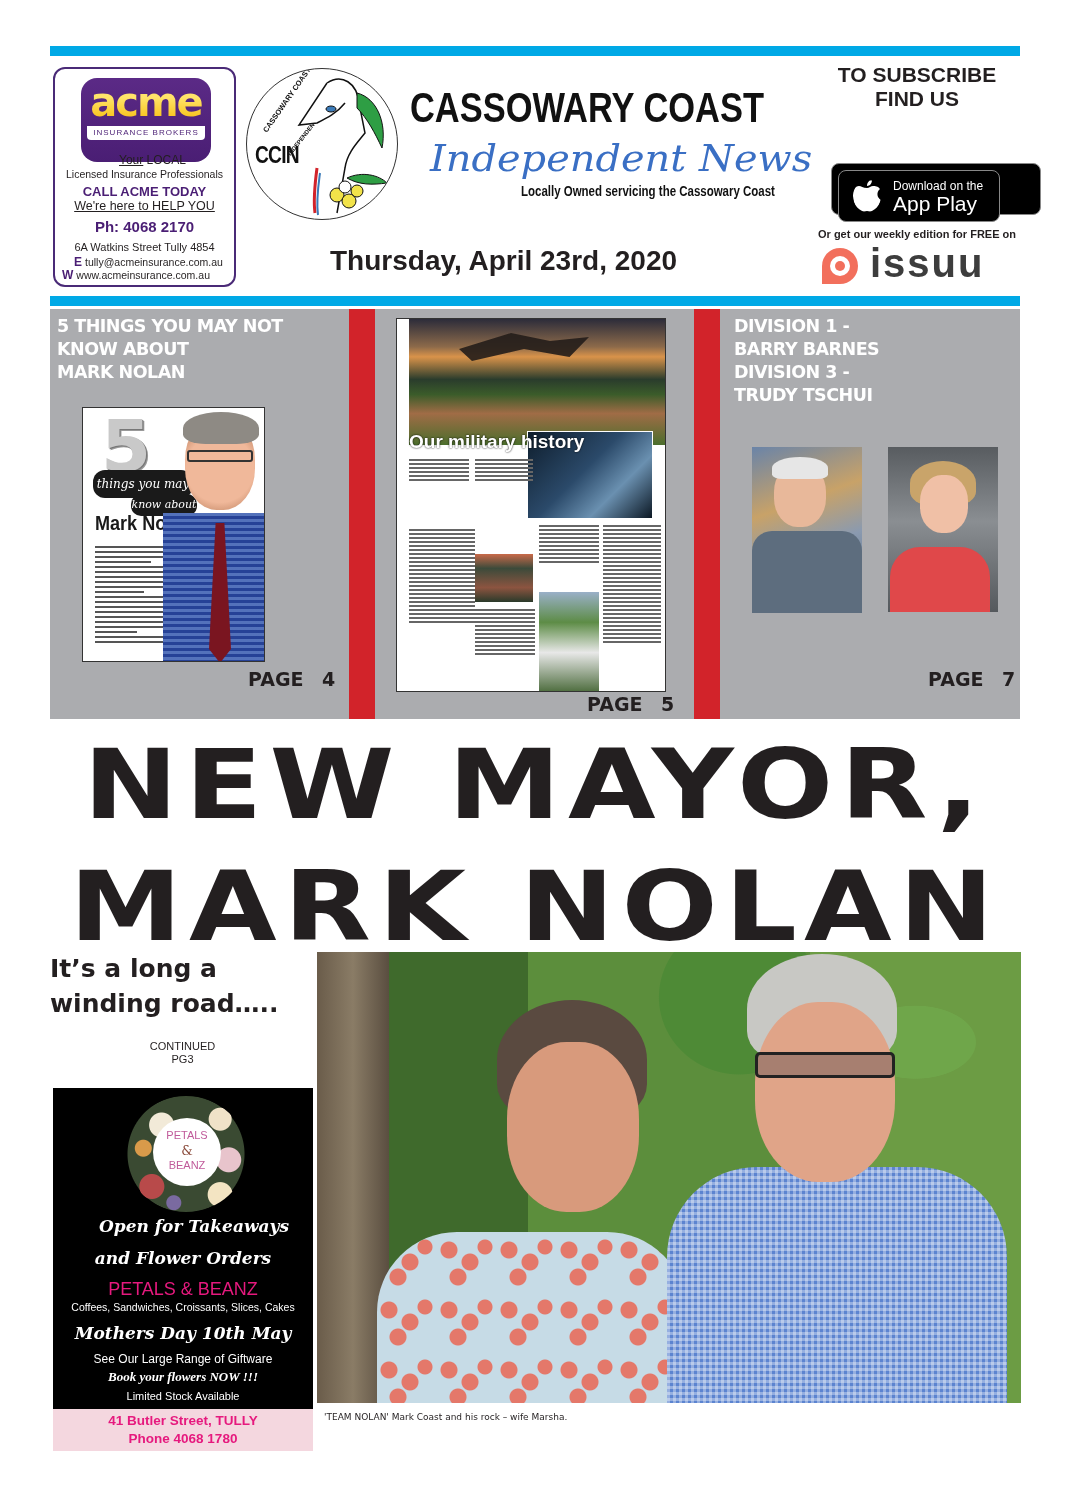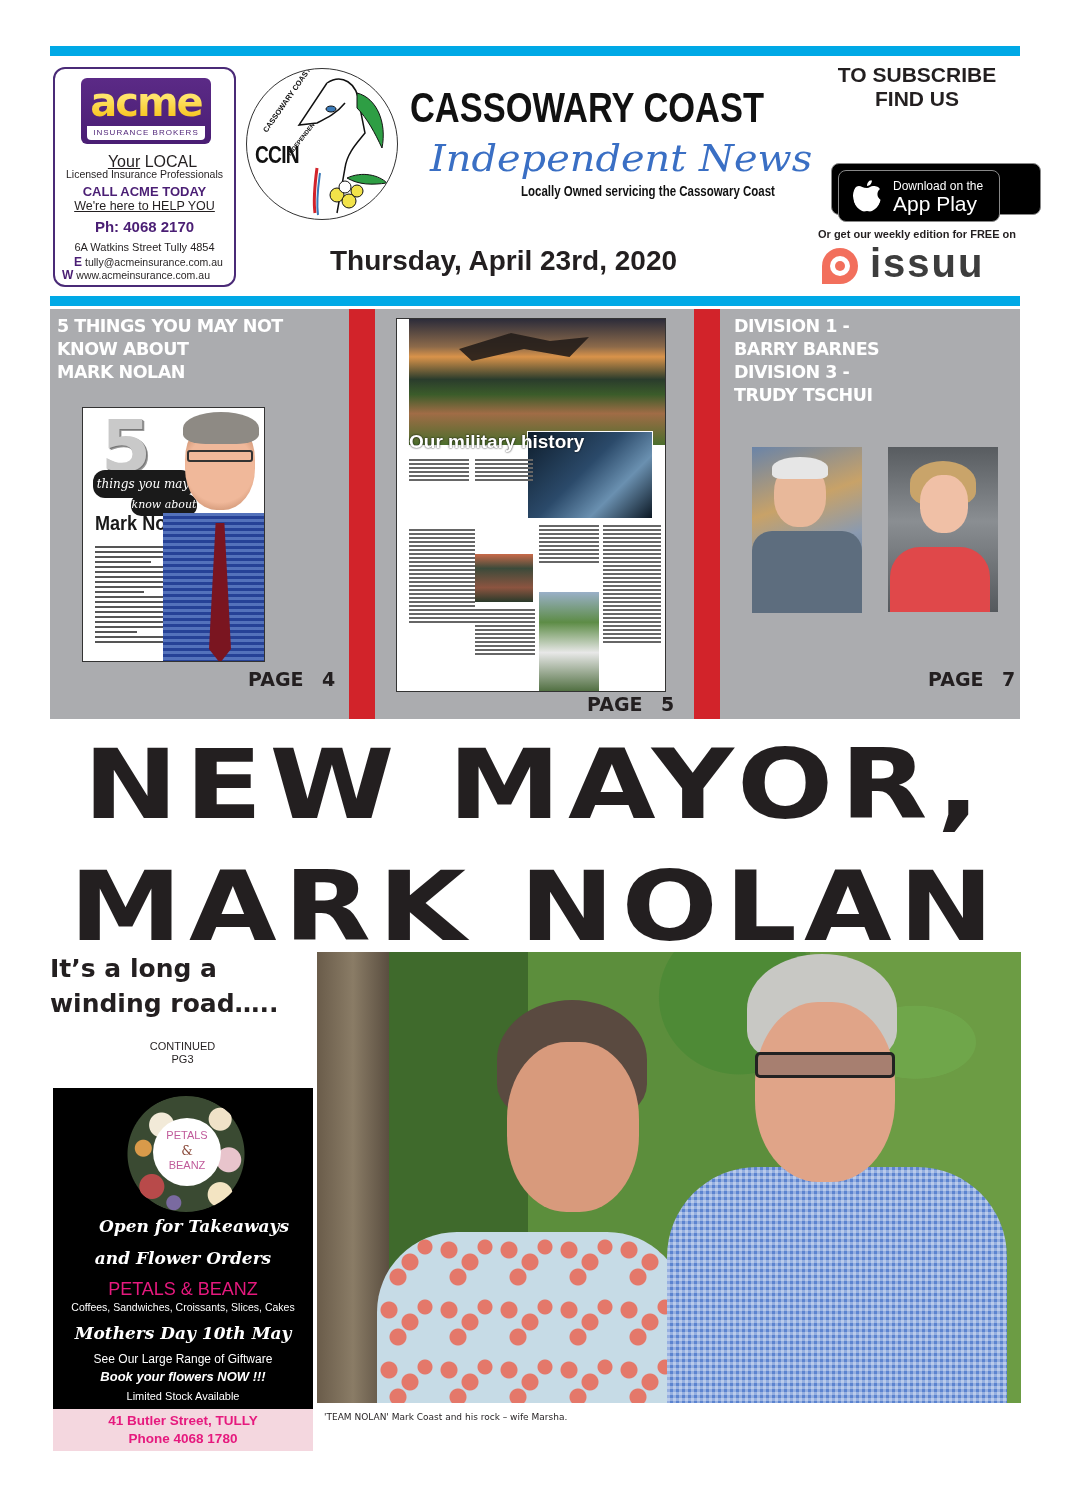--- a/index.html
+++ b/index.html
@@ -5,24 +5,24 @@
   * { box-sizing: border-box; margin: 0; padding: 0; }
   html, body { width: 1070px; height: 1499px; background: #ffffff; overflow: hidden; }
   body { position: relative; font-family: "Liberation Sans", sans-serif; color: #231f20; }
   .abs { position: absolute; }
 
   
   .blue-rule { position: absolute; left: 50px; width: 970px; height: 10px; background: #00a9e6; }
 
   
   .acme { left: 53px; top: 67px; width: 183px; height: 220px; border: 2px solid #4a2a77; border-radius: 12px; background: #fff; text-align: center; }
-  .acme-logo { position: absolute; left: 26px; top: 9px; width: 130px; height: 66px; background: linear-gradient(#5b2a86 0%, #4a1e74 100%); border-radius: 6px; }
+  .acme-logo { position: absolute; left: 26px; top: 9px; width: 130px; height: 84px; background: linear-gradient(#5b2a86 0%, #4a1e74 100%); border-radius: 16px; }
   .acme-logo .word { position: absolute; left: 0; right: 0; top: 0; font-family: "DejaVu Sans", sans-serif; font-weight: bold; font-size: 40px; line-height: 48px; letter-spacing: -2px; color: #fbd315; background: linear-gradient(#ffe46a 40%, #f5b800 100%); -webkit-background-clip: text; background-clip: text; color: transparent; }
   .acme-logo .tag { position: absolute; left: 6px; right: 6px; top: 48px; height: 14px; background: #fff; border-radius: 0 0 4px 4px; font-size: 8px; line-height: 14px; letter-spacing: 1px; color: #4a1e74; }
-  .acme .l1 { position: absolute; top: 84px; left: 0; right: 0; font-size: 16px; color: #231f20; padding-left: 16px; }
+  .acme .l1 { position: absolute; top: 84px; left: 0; right: 0; font-size: 12px; color: #231f20; padding-left: 16px; }
   .acme .l1 u { text-decoration: underline; }
   .acme .l2 { position: absolute; top: 99px; left: 0; right: 0; font-size: 10.5px; color: #231f20; }
   .acme .l3 { position: absolute; top: 115px; left: 0; right: 0; font-size: 13px; font-weight: bold; color: #4a1e74; }
   .acme .l4 { position: absolute; top: 130px; left: 0; right: 0; font-size: 12.5px; color: #231f20; text-decoration: underline; }
   .acme .l5 { position: absolute; top: 149px; left: 0; right: 0; font-size: 15px; font-weight: bold; color: #4a1e74; }
   .acme .l6 { position: absolute; top: 172px; left: 0; right: 0; font-size: 11px; color: #231f20; }
   .acme .l7, .acme .l8 { position: absolute; left: 7px; right: 0; font-size: 10.5px; color: #231f20; text-align: left; }
   .acme .l7 { top: 186px; padding-left: 12px; } .acme .l8 { top: 199px; }
   .acme .lbl { color: #4a1e74; font-weight: bold; font-size: 12px; margin-right: 3px; }
 
@@ -115,21 +115,21 @@
       radial-gradient(circle at 50% 50%, #3a4a32 0 58px, transparent 59px); }
   .wreath-inner { position: absolute; left: 28px; top: 22px; width: 68px; height: 68px; border-radius: 50%; background: #fff; text-align: center; font-size: 11px; line-height: 15px; color: #c05a9a; padding-top: 10px; }
   .wreath-inner .amp { color: #8a4a3a; font-family: "DejaVu Serif", serif; font-size: 13px; }
   .pt-script { position: absolute; left: 0; right: 0; text-align: center; font-family: "DejaVu Serif", serif; font-style: italic; font-weight: bold; color: #fff; white-space: nowrap; }
   .pt-s1 { top: 128px; font-size: 17px; margin-left: 22px; }
   .pt-s2 { top: 160px; font-size: 17px; }
   .pt-name { position: absolute; left: 0; right: 0; top: 191px; text-align: center; font-size: 18px; color: #e6197e; }
   .pt-menu { position: absolute; left: 0; right: 0; top: 213px; text-align: center; font-size: 10.5px; color: #fff; white-space: nowrap; }
   .pt-s3 { top: 235px; font-size: 17px; }
   .pt-range { position: absolute; left: 0; right: 0; top: 264px; text-align: center; font-size: 12px; color: #fff; }
-  .pt-book { position: absolute; left: 0; right: 0; top: 281px; text-align: center; font-size: 13px; font-weight: bold; font-style: italic; color: #fff; }
+  .pt-book { position: absolute; left: 0; right: 0; top: 281px; text-align: center; font-size: 13px; font-weight: bold; font-style: italic; color: #fff; font-family: Liberation Serif, serif; }
   .pt-limited { position: absolute; left: 0; right: 0; top: 302px; text-align: center; font-size: 11px; color: #fff; }
   .pt-foot { position: absolute; left: 0; top: 321px; width: 260px; height: 42px; background: #f4d7df; text-align: center; color: #e6197e; font-weight: bold; font-size: 13.5px; line-height: 18px; padding-top: 3px; }
 
   
   .main-photo { left: 317px; top: 952px; width: 704px; height: 451px; overflow: hidden; background:
       radial-gradient(ellipse at 85% 20%, #6fa64a 0 60px, transparent 61px),
       radial-gradient(ellipse at 60% 10%, #4e8a36 0 80px, transparent 81px),
       linear-gradient(90deg, #5a4a3a 0 10%, #3f6a2c 10% 30%, #5c8e3c 30% 70%, #6c9c44 70% 100%); }
   .trunk { position: absolute; left: 0; top: 0; width: 72px; height: 451px; background: linear-gradient(90deg, #6a5c4a, #8a7c66, #5a4e40); }
   .woman { position: absolute; left: 60px; top: 40px; width: 310px; height: 420px; }

